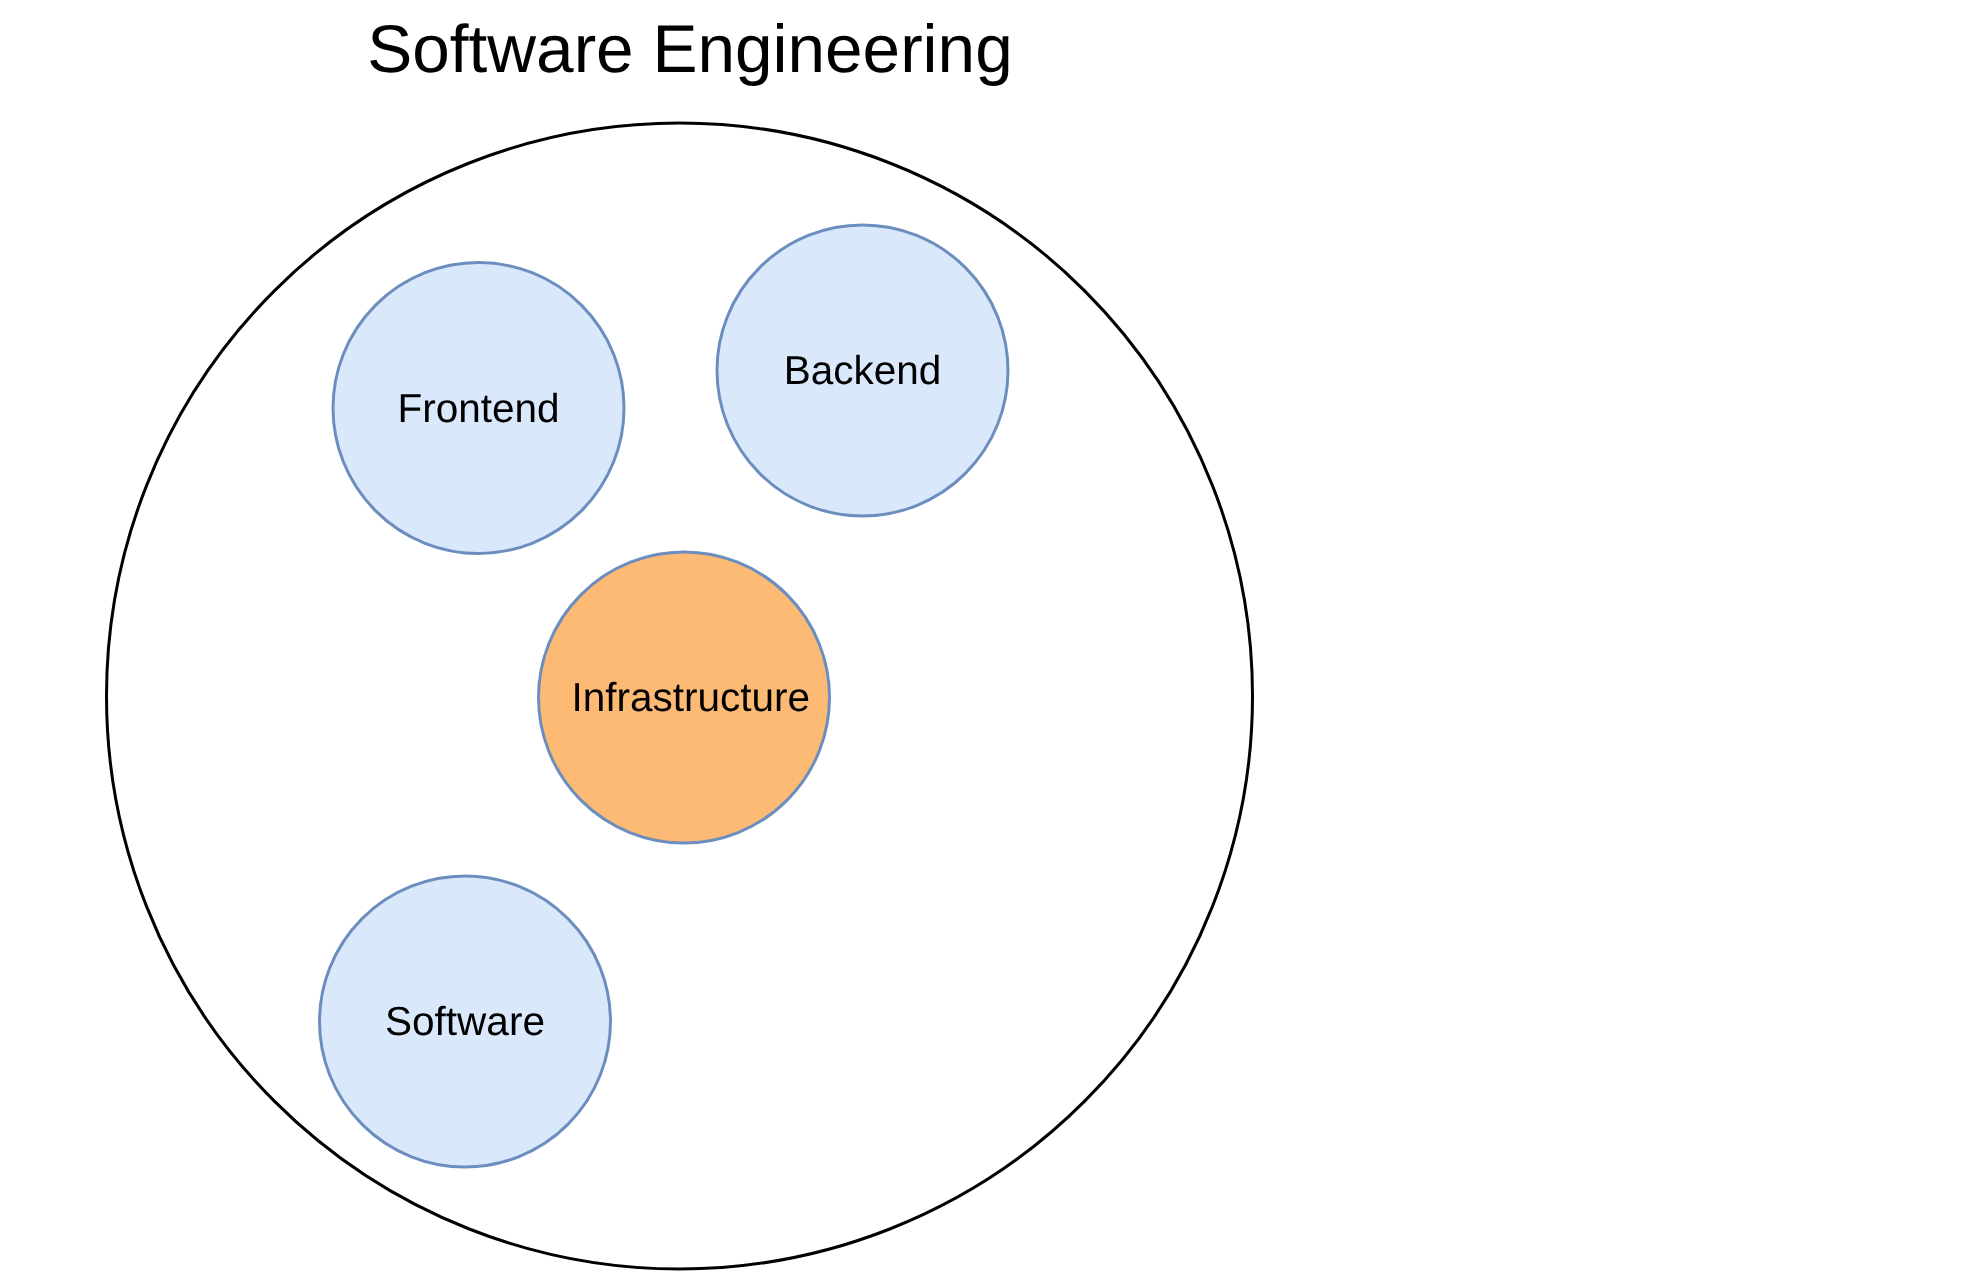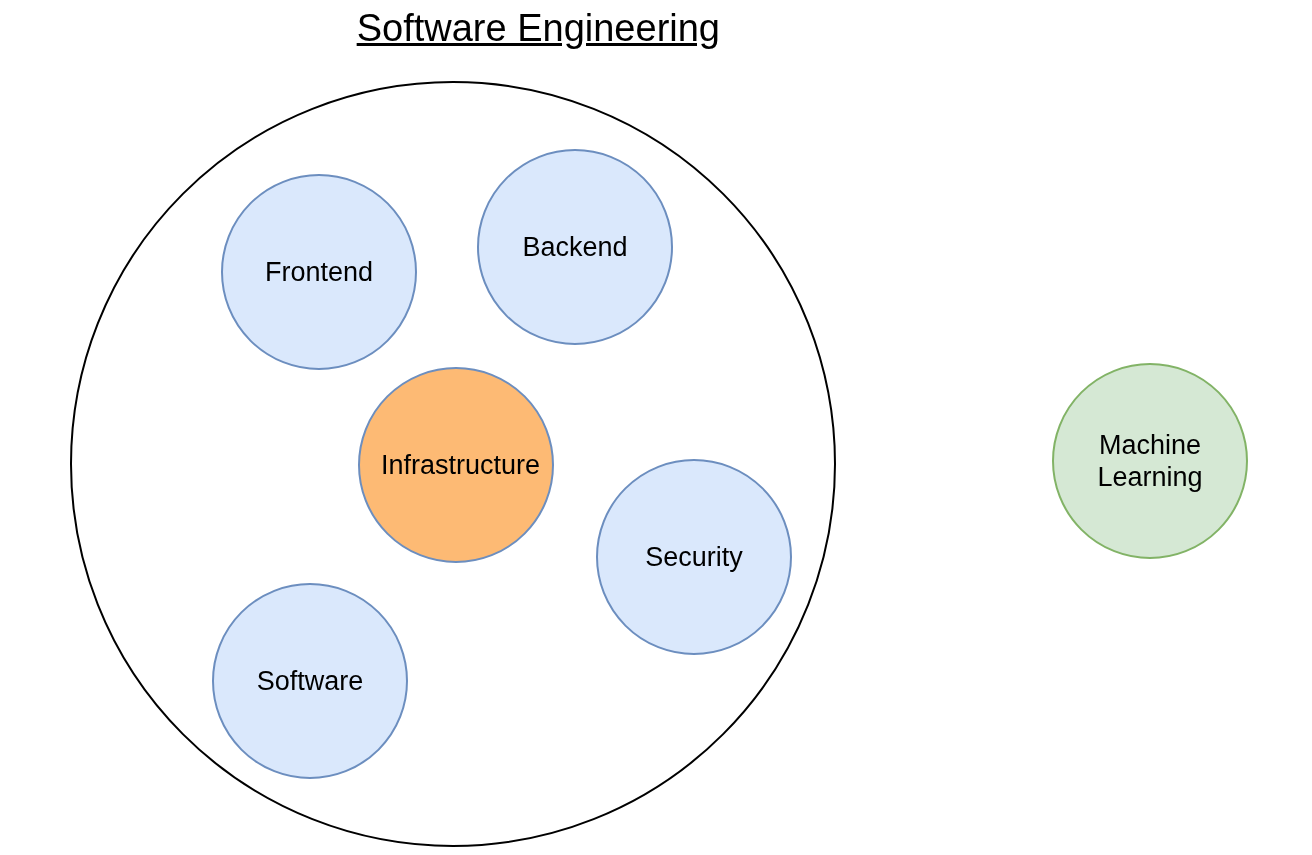--- a/index.html
+++ b/index.html
@@ -10,27 +10,26 @@
   }
   .canvas {
     position: relative;
     width: 1312px;
     height: 855px;
     background: #ffffff;
     overflow: hidden;
   }
   .diagram-title {
     position: absolute;
-    font-size: 38px;
+    font-size: 45px;
     font-weight: 500;
     color: #000000;
-    text-align: right;
+    text-align: center;
     white-space: nowrap;
     line-height: 1.1;
-    text-decoration: underline;
   }
   .main-title {
     left: 200px;
     top: 8px;
     width: 520px;
   }
   .ml-title {
     left: 1090px;
     top: 288px;
     width: 110px;
@@ -85,26 +84,20 @@
   </div>
 
   <div class="node node-frontend" style="background-color: rgb(218, 232, 252); border-color: rgb(108, 142, 191);">
     <span>Frontend</span>
   </div>
 
   <div class="node node-infrastructure" style="background-color: #fdba74; border-color: rgb(108, 142, 191); align-items: center;">
     <span>Infrastructure</span>
   </div>
 
-  <div class="node node-security" style="background-color: rgb(218, 232, 252); border-color: rgb(108, 142, 191);">
-    <span>Security</span>
-  </div>
 
   <div class="node node-databases" style="background-color: rgb(218, 232, 252); border-color: rgb(108, 142, 191);">
     <span>Software</span>
   </div>
 
 
-  <div class="node node-ml" style="background-color: rgb(213, 232, 212); border-color: rgb(130, 179, 102);">
-    <span>Machine Learning</span>
-  </div>
 
 </div>
 
 </body></html>

